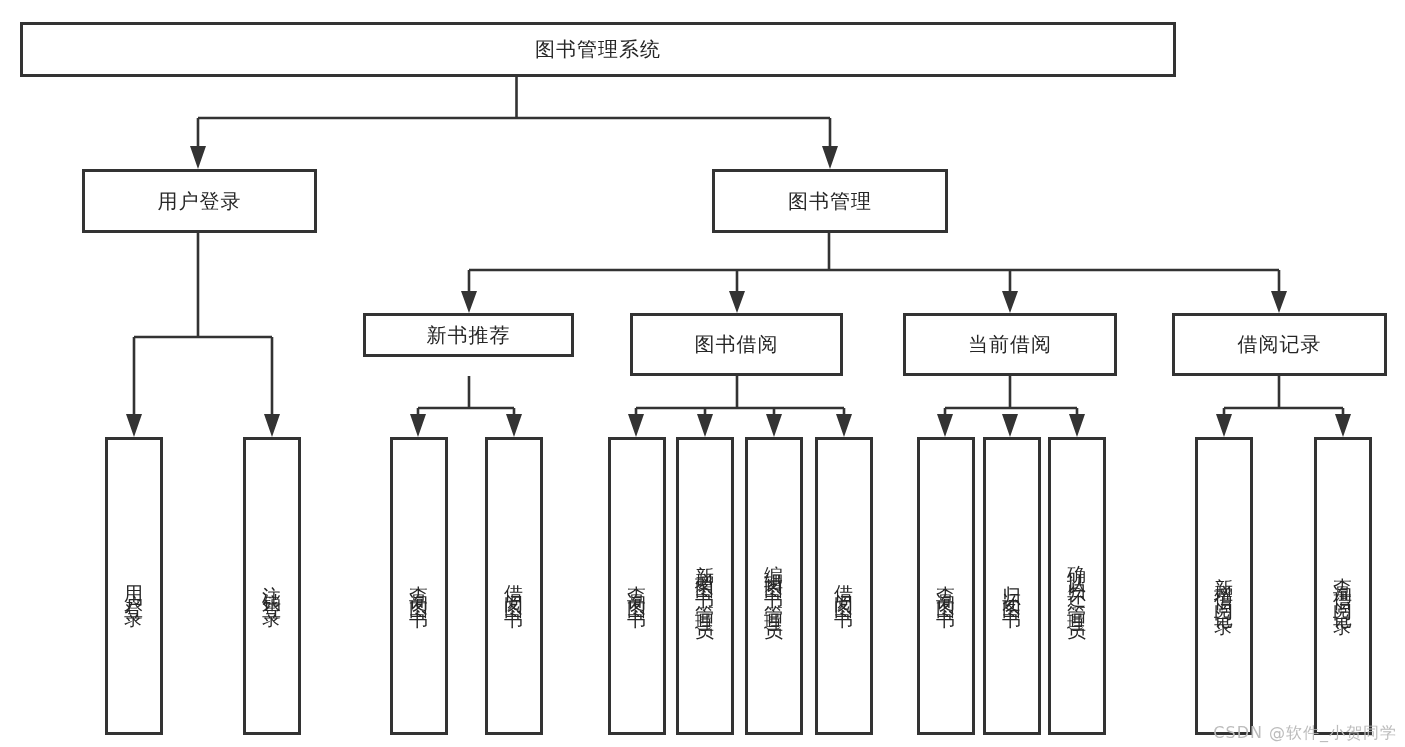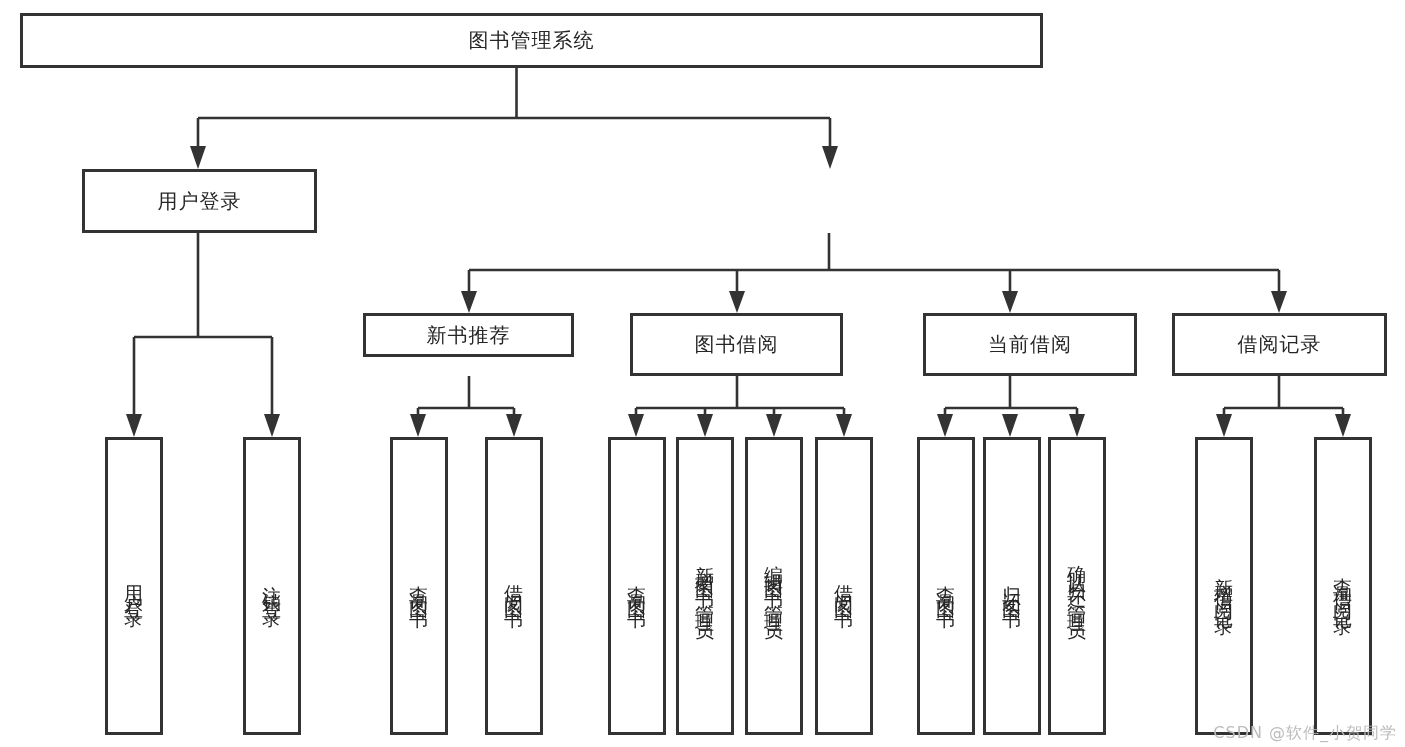--- a/index.html
+++ b/index.html
@@ -54,26 +54,26 @@
     position: absolute;
     right: 8px;
     bottom: 3px;
     font-size: 16px;
     color: #bcbcbc;
     letter-spacing: 1px;
     white-space: nowrap;
     z-index: 5;
   }
   
-  #root-box     { left: 20px;   top: 13px;  width: 1023px; height: 55px; }
+  #root-box     { left: 20px;   top: 22px;  width: 1156px; height: 55px; }
   #user-login   { left: 82px;   top: 169px; width: 235px;  height: 64px; }
   #book-mgmt    { left: 712px;  top: 169px; width: 236px;  height: 64px; }
   #new-rec      { left: 363px;  top: 313px; width: 211px;  height: 44px; }
   #book-borrow  { left: 630px;  top: 313px; width: 213px;  height: 63px; }
-  #cur-borrow   { left: 903px;  top: 313px; width: 214px;  height: 63px; margin-left: 20px; }
+  #cur-borrow   { left: 903px;  top: 313px; width: 214px;  height: 63px; }
   #borrow-rec   { left: 1172px; top: 313px; width: 215px;  height: 63px; }
   #lf-login     { left: 105px; }
   #lf-logout    { left: 243px; }
   #lf-rec-q     { left: 390px; }
   #lf-rec-b     { left: 485px; }
   #lf-bb-q      { left: 608px; }
   #lf-bb-add    { left: 676px; }
   #lf-bb-edit   { left: 745px; }
   #lf-bb-b      { left: 815px; }
   #lf-cb-q      { left: 917px; }
@@ -108,20 +108,23 @@
              M1069 414 L1085 414 L1077 437 Z
              M1216 414 L1232 414 L1224 437 Z  M1335 414 L1351 414 L1343 437 Z"></path>
   </svg>
 
   <div class="node" id="root-box">
     <span>图书管理系统</span>
   </div>
 
   <div class="node" id="user-login">
     <span>用户登录</span>
+  </div>
+  <div class="node" id="book-mgmt">
+    <span>图书管理</span>
   </div>
 
   <div class="node" id="new-rec">
     <span>新书推荐</span>
   </div>
   <div class="node" id="book-borrow">
     <span>图书借阅</span>
   </div>
   <div class="node" id="cur-borrow">
     <span>当前借阅</span>

